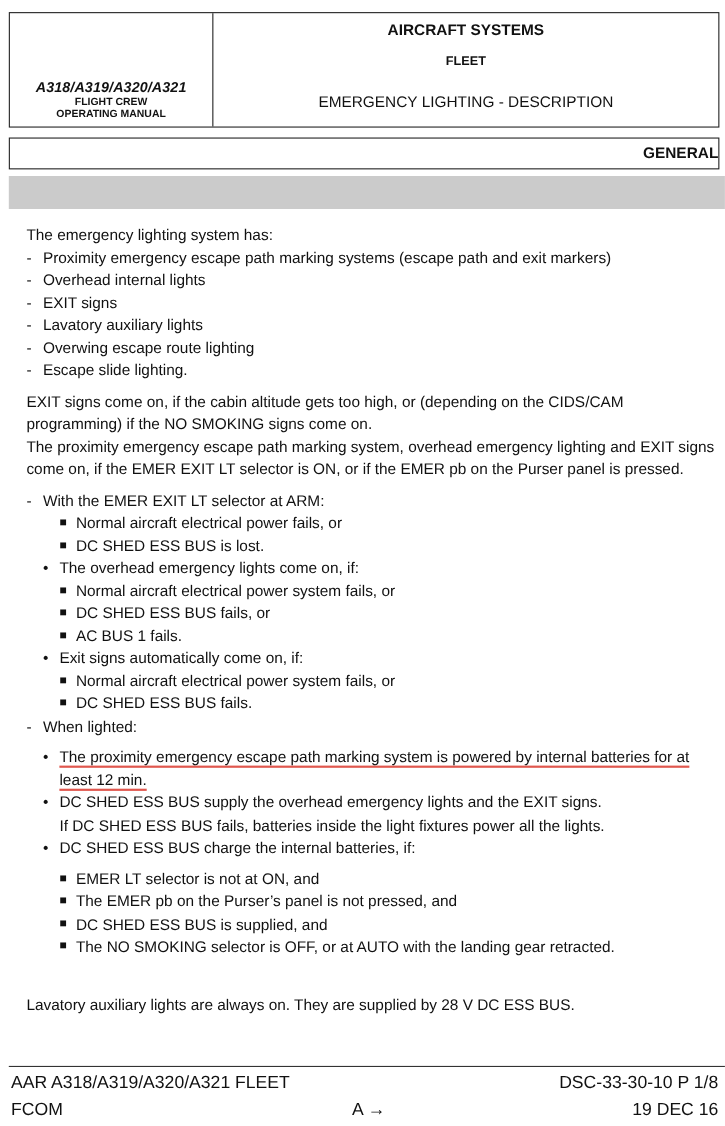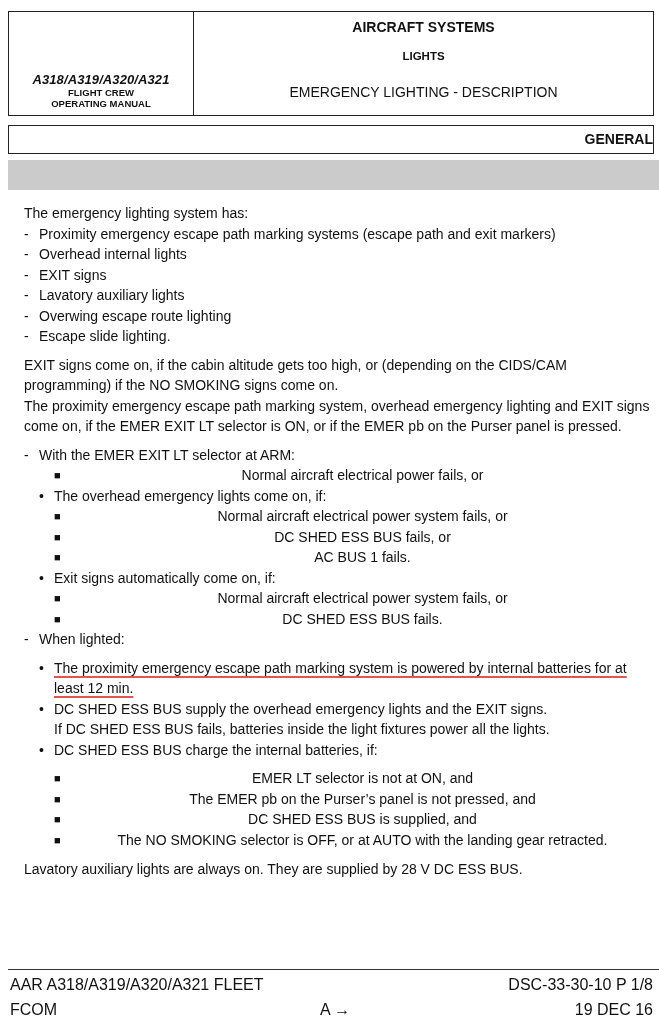--- a/index.html
+++ b/index.html
@@ -27,39 +27,39 @@
       border: 1.5px solid #222; box-sizing: border-box;
       text-align: right; font-weight: bold; font-size: 14px; line-height: 26px;
     }
     .gray { position: absolute; left: 8px; top: 160px; width: 651px; height: 30px; background: #cbcbcb; }
     .content { position: absolute; left: 24px; top: 203px; width: 632px; font-size: 14px; line-height: 20.5px; }
     .content p { margin: 0; }
     .dash { position: relative; padding-left: 15px; }
     .dash::before { content: "-"; position: absolute; left: 0; }
     .dot { position: relative; padding-left: 30px; }
     .dot::before { content: "\2022"; position: absolute; left: 15px; }
-    .sq { position: relative; padding-left: 45px; text-align: center; }
+    .sq { position: relative; padding-left: 45px; }
     .sq::before { content: "\25A0"; position: absolute; left: 30px; font-size: 11px; }
     .gap6 { margin-top: 8px !important; }
     .red-ul { text-decoration: underline; text-decoration-color: #e0574e; text-decoration-thickness: 2px; text-underline-offset: 3px; }
     .footer-line { position: absolute; left: 8px; top: 969px; width: 651px; height: 0; border-top: 1.5px solid #333; }
     .ft { position: absolute; font-size: 16px; }
   </style>
 </head>
 <body>
 
 <div class="hdr">
   <div class="hdr-left">
     <div class="model">A318/A319/A320/A321</div>
     <div class="fcom-sub">FLIGHT CREW</div>
     <div class="fcom-sub">OPERATING MANUAL</div>
   </div>
   <div class="hdr-right">
     <div class="sys">AIRCRAFT SYSTEMS</div>
-    <div class="chap">LIGHTS</div>
+    <div class="chap">FLEET</div>
     <div class="sect">EMERGENCY LIGHTING - DESCRIPTION</div>
   </div>
 </div>
 
 <div class="gen">GENERAL</div>
 <div class="gray"></div>
 
 <div class="content">
   <p>The emergency lighting system has:</p>
   <p class="dash">Proximity emergency escape path marking systems (escape path and exit markers)</p>
@@ -69,40 +69,41 @@
   <p class="dash">Overwing escape route lighting</p>
   <p class="dash">Escape slide lighting.</p>
 
   <p class="gap6">EXIT signs come on, if the cabin altitude gets too high, or (depending on the CIDS/CAM</p>
   <p>programming) if the NO SMOKING signs come on.</p>
   <p>The proximity emergency escape path marking system, overhead emergency lighting and EXIT signs</p>
   <p>come on, if the EMER EXIT LT selector is ON, or if the EMER pb on the Purser panel is pressed.</p>
 
   <p class="dash gap6">With the EMER EXIT LT selector at ARM:</p>
   <p class="sq">Normal aircraft electrical power fails, or</p>
+  <p class="sq">DC SHED ESS BUS is lost.</p>
   <p class="dot">The overhead emergency lights come on, if:</p>
   <p class="sq">Normal aircraft electrical power system fails, or</p>
   <p class="sq">DC SHED ESS BUS fails, or</p>
   <p class="sq">AC BUS 1 fails.</p>
   <p class="dot">Exit signs automatically come on, if:</p>
   <p class="sq">Normal aircraft electrical power system fails, or</p>
   <p class="sq">DC SHED ESS BUS fails.</p>
 
   <p class="dash">When lighted:</p>
   <p class="dot gap6"><span class="red-ul">The proximity emergency escape path marking system is powered by internal batteries for at</span></p>
   <p style="padding-left:30px"><span class="red-ul">least 12 min.</span></p>
   <p class="dot">DC SHED ESS BUS supply the overhead emergency lights and the EXIT signs.</p>
   <p style="padding-left:30px">If DC SHED ESS BUS fails, batteries inside the light fixtures power all the lights.</p>
   <p class="dot">DC SHED ESS BUS charge the internal batteries, if:</p>
   <p class="sq gap6">EMER LT selector is not at ON, and</p>
   <p class="sq">The EMER pb on the Purser’s panel is not pressed, and</p>
   <p class="sq">DC SHED ESS BUS is supplied, and</p>
   <p class="sq">The NO SMOKING selector is OFF, or at AUTO with the landing gear retracted.</p>
 
-  <p style="margin-top:9px">Lavatory auxiliary lights are always on. They are supplied by 28 V DC ESS BUS.</p>
+  <p style="margin-top:32px">Lavatory auxiliary lights are always on. They are supplied by 28 V DC ESS BUS.</p>
 </div>
 
 <div class="footer-line"></div>
 <div class="ft" style="left:10px; top:976px;">AAR A318/A319/A320/A321 FLEET</div>
 <div class="ft" style="right:6px; top:976px;">DSC-33-30-10 P 1/8</div>
 <div class="ft" style="left:10px; top:1001px;">FCOM</div>
 <div class="ft" style="left:320px; top:1001px;">A →</div>
 <div class="ft" style="right:6px; top:1001px;">19 DEC 16</div>
 
 </body></html>

